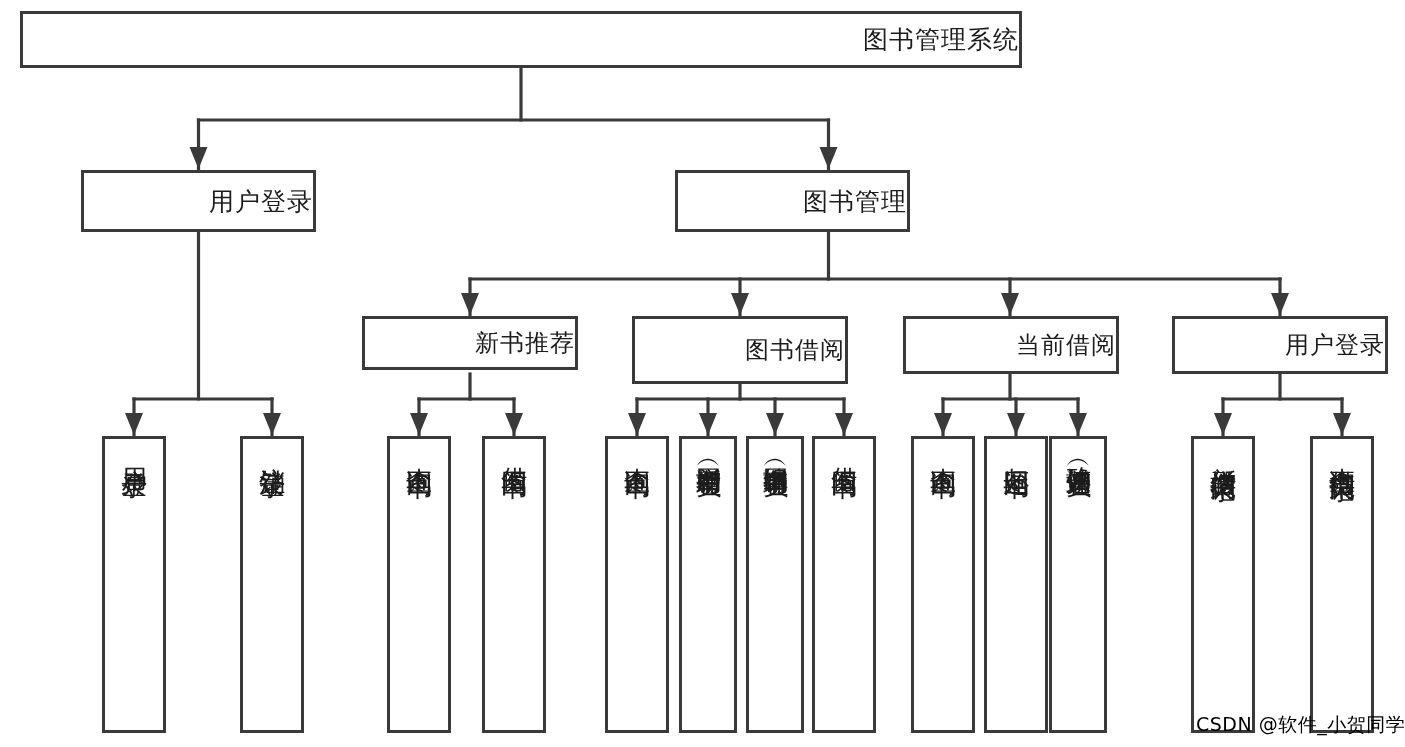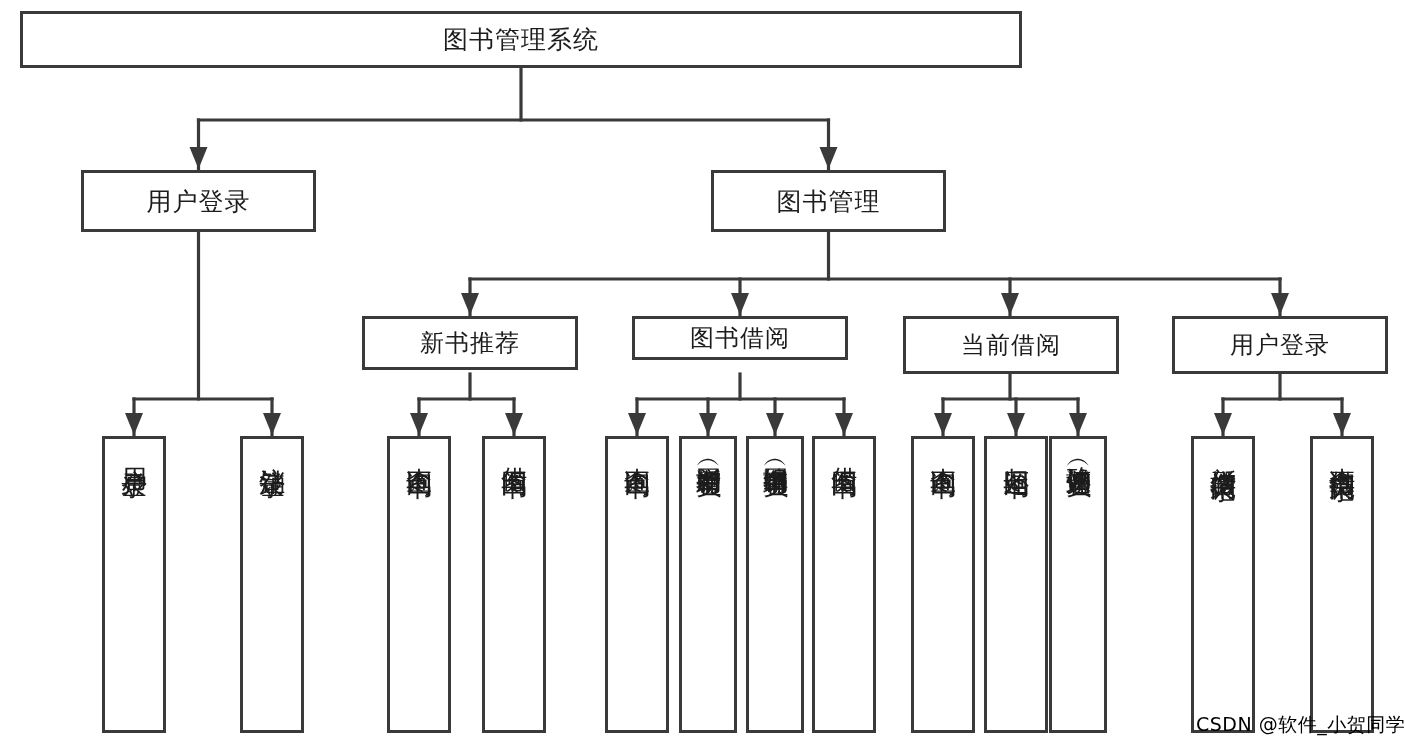--- a/index.html
+++ b/index.html
@@ -26,21 +26,21 @@
     height: 747px;
     pointer-events: none;
   }
   .node {
     position: absolute;
     box-sizing: border-box;
     border: 3px solid #3a3a3a;
     background: #ffffff;
     display: flex;
     align-items: center;
-    justify-content: center;
+    justify-content: flex-end;
     color: #1c1c1c;
     text-align: center;
     z-index: 2;
   }
   .node .lbl {
     display: block;
     letter-spacing: 1px;
   }
   
   .node.h .lbl {
@@ -139,27 +139,27 @@
       <line x1="1342" y1="399" x2="1342" y2="435" stroke="#3a3a3a" stroke-width="3.2" stroke-linecap="square"></line>
       <polygon points="1333,413 1351,413 1342,435" fill="#3a3a3a"></polygon>
     </svg>
   <div id="nodes-layer">
       <div class="node root h" style="left: 20px; top: 11px; width: 1002px; height: 57px;">
         <span class="lbl">图书管理系统</span>
       </div>
       <div class="node lvl1 h" style="left: 81px; top: 170px; width: 235px; height: 62px;">
         <span class="lbl">用户登录</span>
       </div>
-      <div class="node lvl1 h" style="left: 711px; top: 170px; width: 235px; height: 62px;">
+      <div class="node lvl1 h" style="left: 675px; top: 170px; width: 235px; height: 62px;">
         <span class="lbl">图书管理</span>
       </div>
       <div class="node lvl3 h" style="left: 362px; top: 316px; width: 216px; height: 54px;">
         <span class="lbl">新书推荐</span>
       </div>
-      <div class="node lvl3 h" style="left: 632px; top: 316px; width: 216px; height: 44px;">
+      <div class="node lvl3 h" style="left: 632px; top: 316px; width: 216px; height: 68px;">
         <span class="lbl">图书借阅</span>
       </div>
       <div class="node lvl3 h" style="left: 903px; top: 316px; width: 216px; height: 58px;">
         <span class="lbl">当前借阅</span>
       </div>
       <div class="node lvl3 h" style="left: 1172px; top: 316px; width: 216px; height: 58px;">
         <span class="lbl">用户登录</span>
       </div>
       <div class="node v" style="left: 102px; top: 436px; width: 64px; height: 297px;">
         <span class="lbl">用户登录</span>

